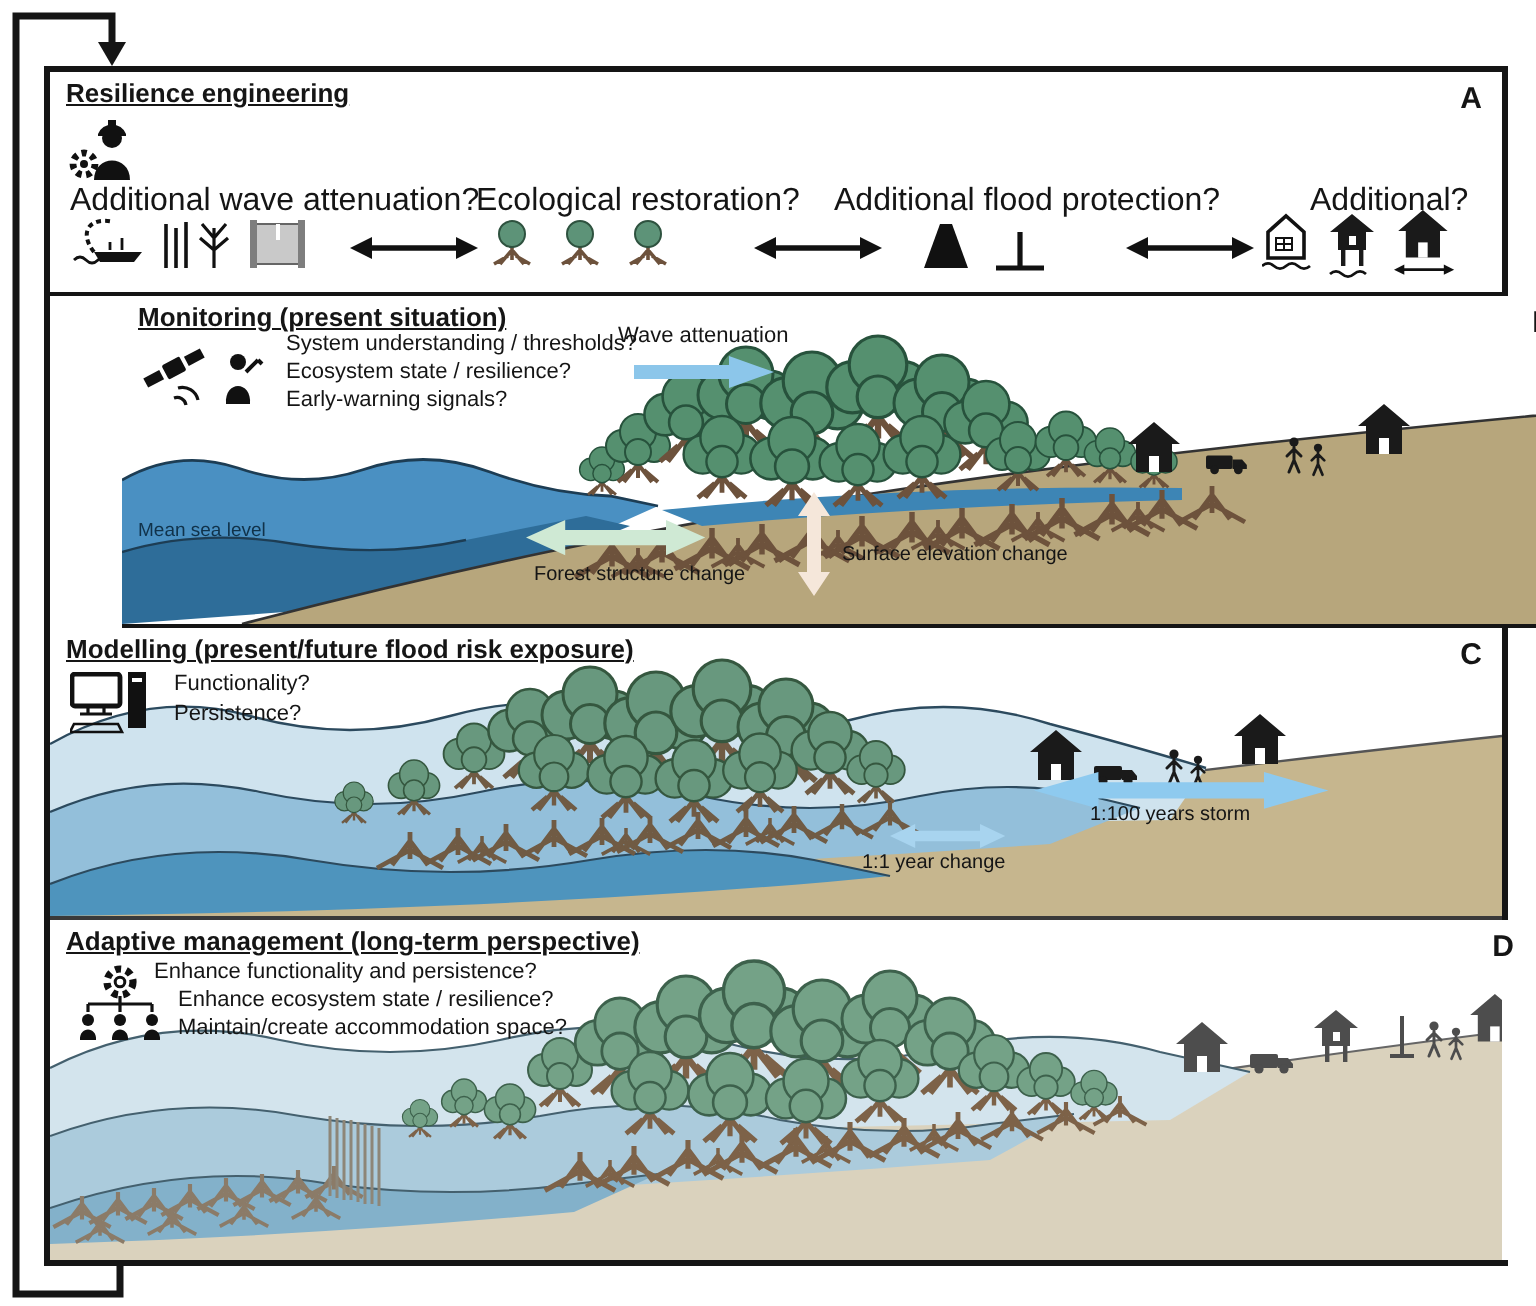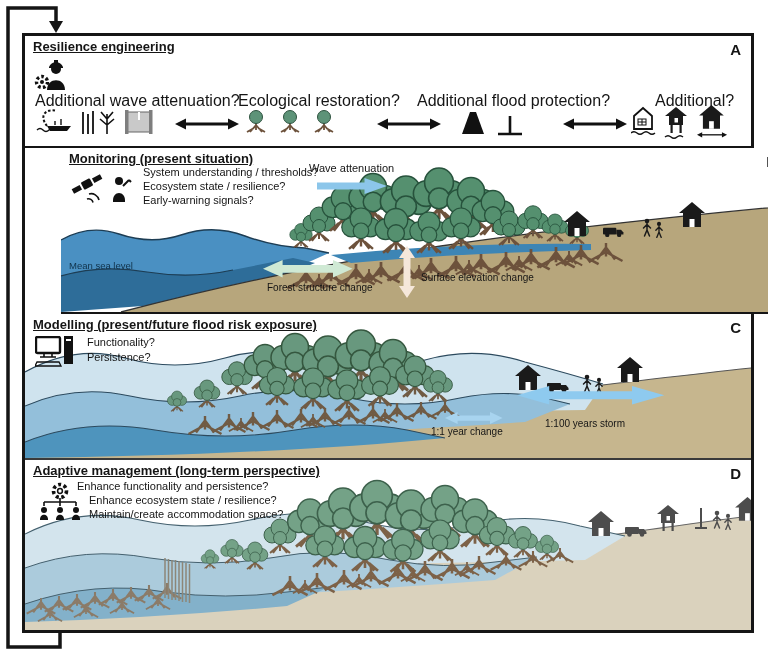--- a/index.html
+++ b/index.html
@@ -1,25 +1,25 @@
 <!DOCTYPE html>
 <html><head>
 <meta charset="utf-8">
 <style>
   html,body{margin:0;padding:0;background:#fff;}
   #stage{position:relative;width:768px;height:653px;background:#fff;
-         font-family:"Liberation Sans",sans-serif;color:#151515;overflow:hidden;}
+         font-family:"Liberation Sans",sans-serif;color:#151515;overflow:hidden;border-radius:11px;}
   #loop-svg{position:absolute;left:0;top:0;pointer-events:none;}
   #frame{position:absolute;left:22px;top:33px;width:732px;height:600px;
          border:3px solid #151515;box-sizing:border-box;background:#fff;}
   .panel{position:absolute;left:0;width:726px;overflow:hidden;background:#fff;}
   #panel-a{top:0;height:110px;border-bottom:2px solid #151515;}
   #panel-b{top:112px;height:164px;border-bottom:2px solid #151515;margin-left:36px;}
   #panel-c{top:278px;height:144px;border-bottom:2px solid #3a3a3a;}
-  #panel-d{top:424px;height:170px;}
+  #panel-d{top:424px;height:170px;padding-left:16px;}
   .scene{position:absolute;left:0;top:0;}
   .ptitle{position:absolute;left:8px;top:3px;font-size:13px;font-weight:bold;
           text-decoration:underline;white-space:nowrap;z-index:5;}
   .pletter{position:absolute;right:10px;top:5px;font-size:15px;font-weight:bold;z-index:5;}
   .qline{position:absolute;font-size:11px;white-space:nowrap;z-index:5;}
   .glabel{position:absolute;font-size:16px;white-space:nowrap;z-index:5;}
   .slabel{position:absolute;font-size:10px;white-space:nowrap;z-index:5;}
   .tiny{font-size:9.5px;color:#10324a;}
   .icon{position:absolute;z-index:4;}
 </style>
@@ -310,21 +310,21 @@
       <svg class="icon" style="left:10px;top:22px" width="46" height="34">
         <rect x="1" y="1" width="24" height="16" rx="1.5" fill="none" stroke="#111" stroke-width="2.4"></rect>
         <path d="M9,17 L9,21 M17,17 L17,21 M5,21 H21" stroke="#111" stroke-width="1.6" fill="none"></path>
         <path d="M2,26 L24,26 L26,30 L0,30 Z" fill="none" stroke="#111" stroke-width="1.3"></path>
         <rect x="29" y="0" width="9" height="28" fill="#111"></rect>
         <rect x="31" y="3" width="5" height="2" fill="#fff"></rect>
       </svg>
       <div class="qline" style="left:62px;top:22px">Functionality?</div>
       <div class="qline" style="left:62px;top:37px">Persistence?</div>
       <div class="slabel" style="left:406px;top:112px">1:1 year change</div>
-      <div class="slabel" style="left:520px;top:104px">1:100 years storm</div>
+      <div class="slabel" style="left:520px;top:88px">1:100 years storm</div>
     </div>
 
     <div class="panel" id="panel-d">
       <svg class="scene" width="726" height="170">
         <path d="M0,170 L726,170 L726,56 C500,84 230,132 0,160 Z" fill="#dad2bd"></path>
         <path d="M0,160 C230,132 500,84 726,56" stroke="#666" stroke-width="1.1" fill="none"></path>
         <path d="M0,74 Q55,46 115,60 Q170,72 225,60 Q285,46 340,62 Q395,76 450,64 Q505,52 555,66 L600,76 L560,100 L0,112 Z" fill="#d3e4ed"></path>
         <path d="M0,74 Q55,46 115,60 Q170,72 225,60 Q285,46 340,62 Q395,76 450,64 Q505,52 555,66 L600,76" stroke="#44606e" stroke-width="1.1" fill="none"></path>
         <path d="M0,108 Q60,86 125,98 Q185,108 245,98 Q305,86 365,100 Q420,110 470,102 L512,97 L470,120 Q240,138 0,146 Z" fill="#abcbdc"></path>
         <path d="M0,108 Q60,86 125,98 Q185,108 245,98 Q305,86 365,100 Q420,110 470,102 L512,97" stroke="#44606e" stroke-width="1" fill="none"></path>

